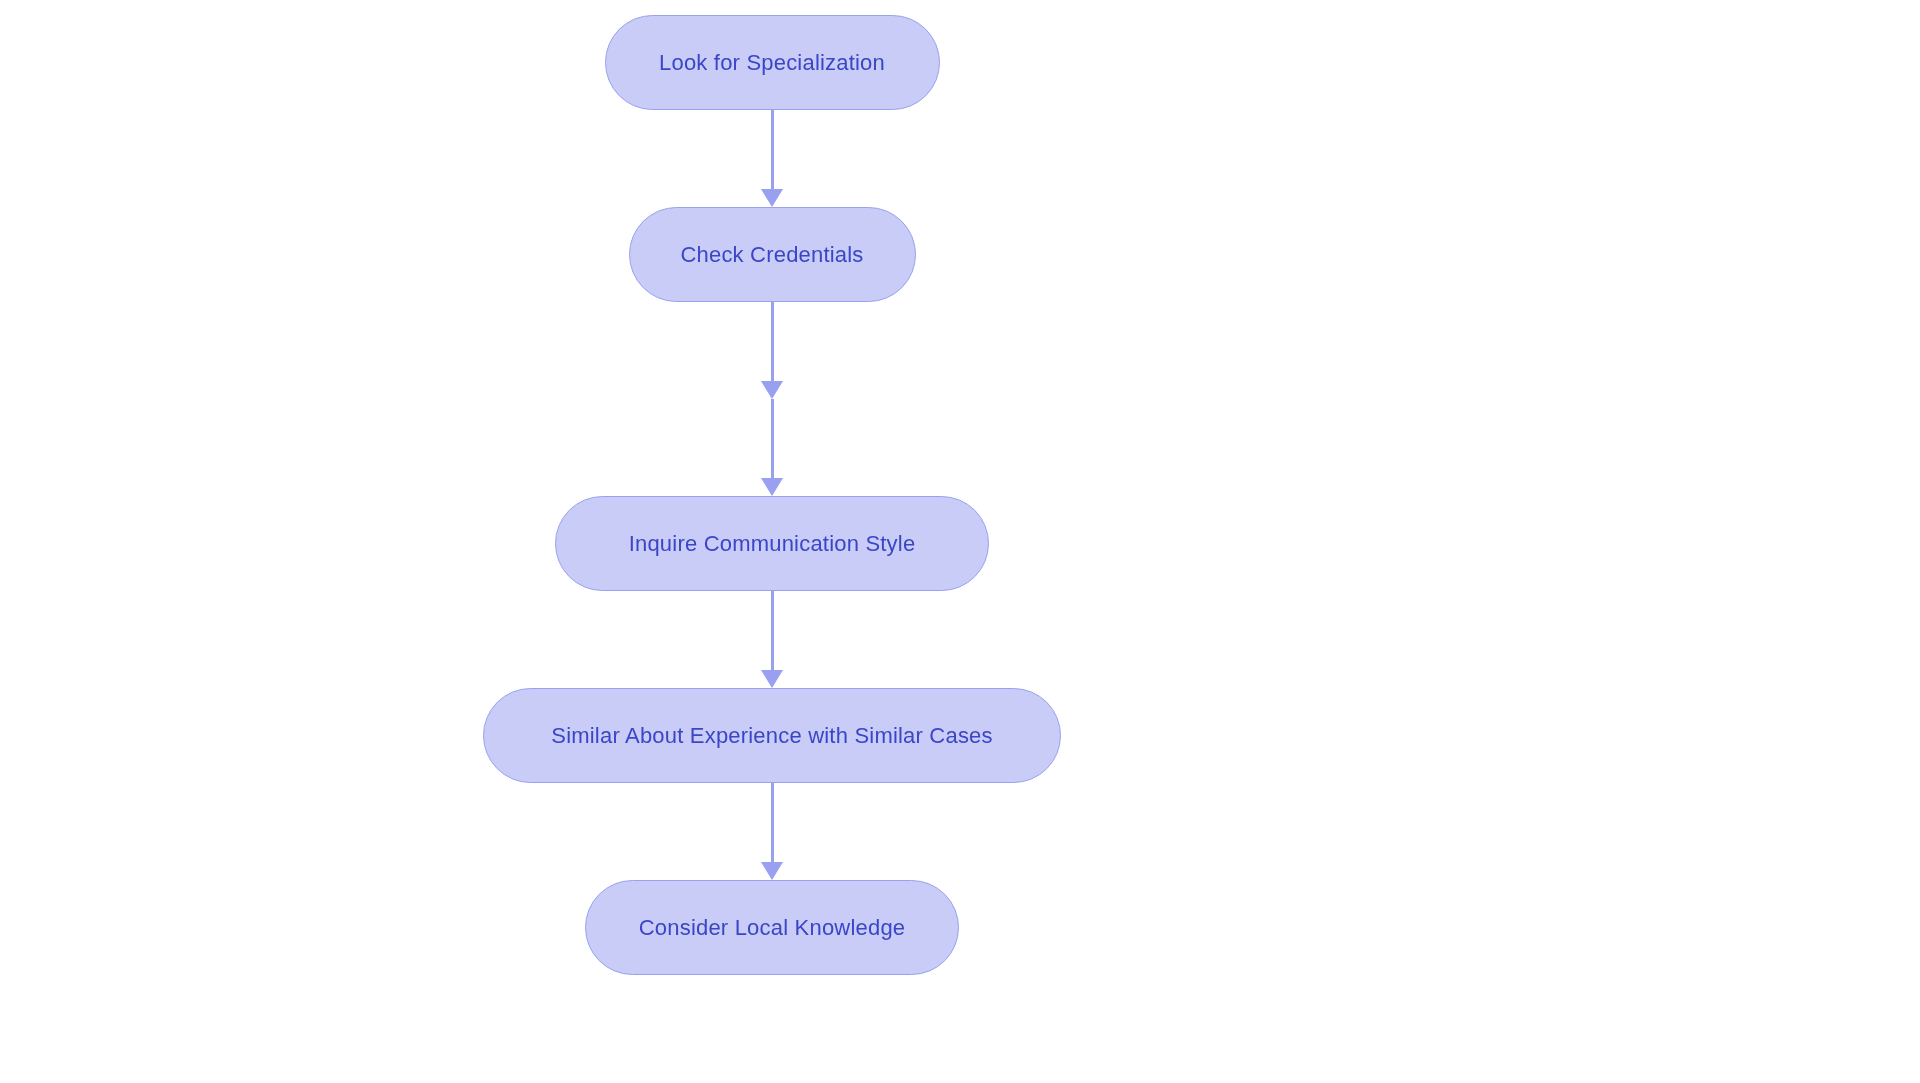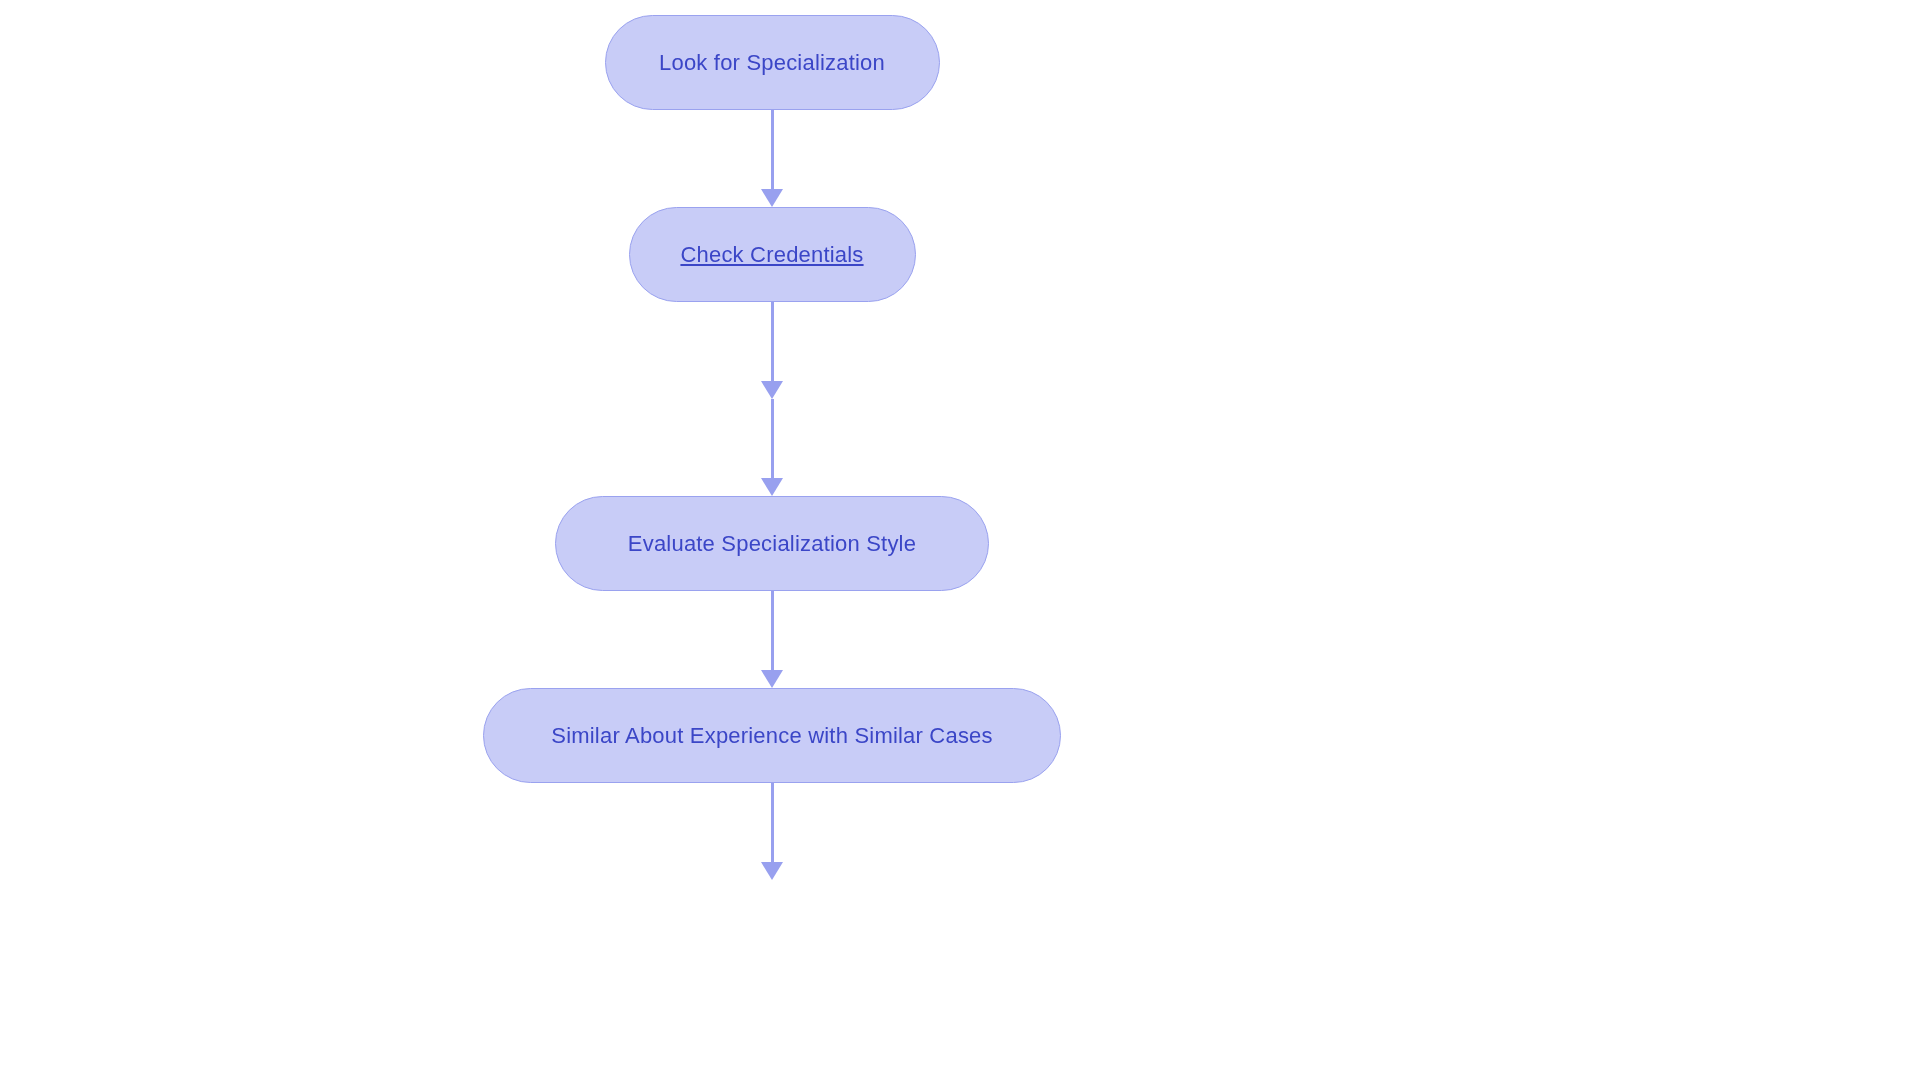--- a/index.html
+++ b/index.html
@@ -37,21 +37,21 @@
     color: var(--node-text, #3b46c7);
     font-size: 22px;
     letter-spacing: 0.2px;
     display: flex;
     align-items: center;
     justify-content: center;
     text-align: center;
     white-space: nowrap;
   }
   .n1 { width: 335px; }
-  .n2 { width: 287px; text-decoration: underline; }
+  .n2 { width: 287px; }
   .n3 { width: 434px; }
   .n4 { width: 434px; }
   .n5 { width: 578px; }
   .n6 { width: 374px; }
   .flow-arrow {
     height: 97px;
     width: 24px;
     display: flex;
     flex-direction: column;
     align-items: center;
@@ -90,29 +90,30 @@
       <div class="shaft"></div>
       <div class="head"></div>
     </div>
 
 
     <div class="flow-arrow">
       <div class="shaft"></div>
       <div class="head"></div>
     </div>
 
-    <div class="flow-node n4">Evaluate Specialization Style</div>
+    <div class="flow-node n4">Inquire Communication Style</div>
 
     <div class="flow-arrow">
       <div class="shaft"></div>
       <div class="head"></div>
     </div>
 
     <div class="flow-node n5">Similar About Experience with Similar Cases</div>
 
     <div class="flow-arrow">
       <div class="shaft"></div>
       <div class="head"></div>
     </div>
 
+    <div class="flow-node n6">Consider Local Knowledge</div>
 
   </div>
 </div>
 
 </body></html>

